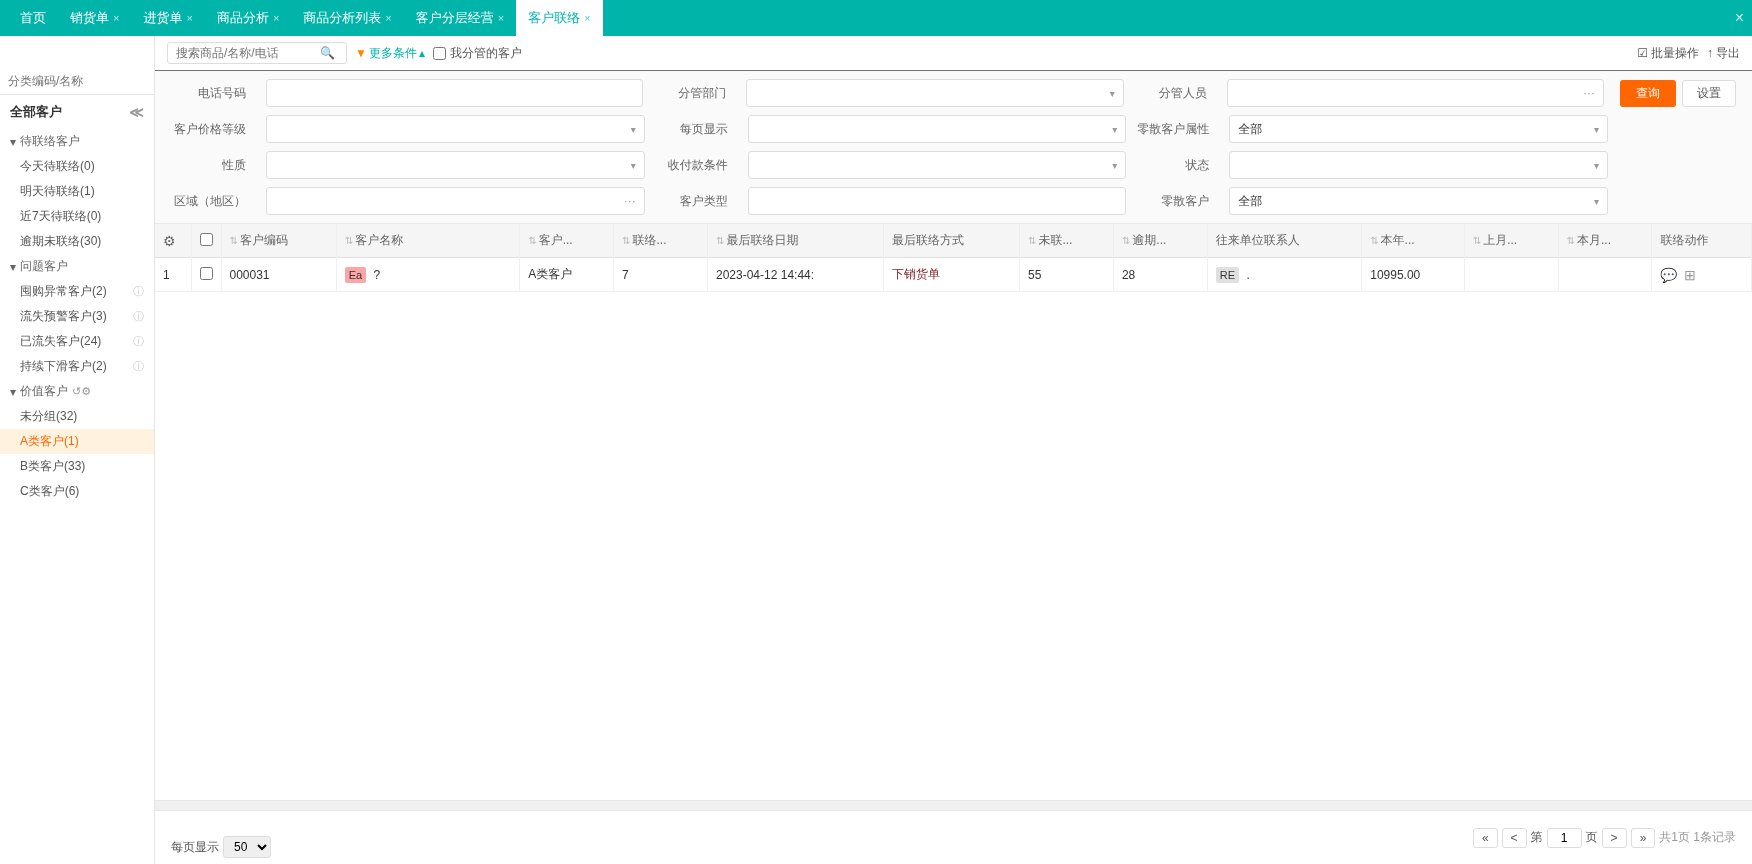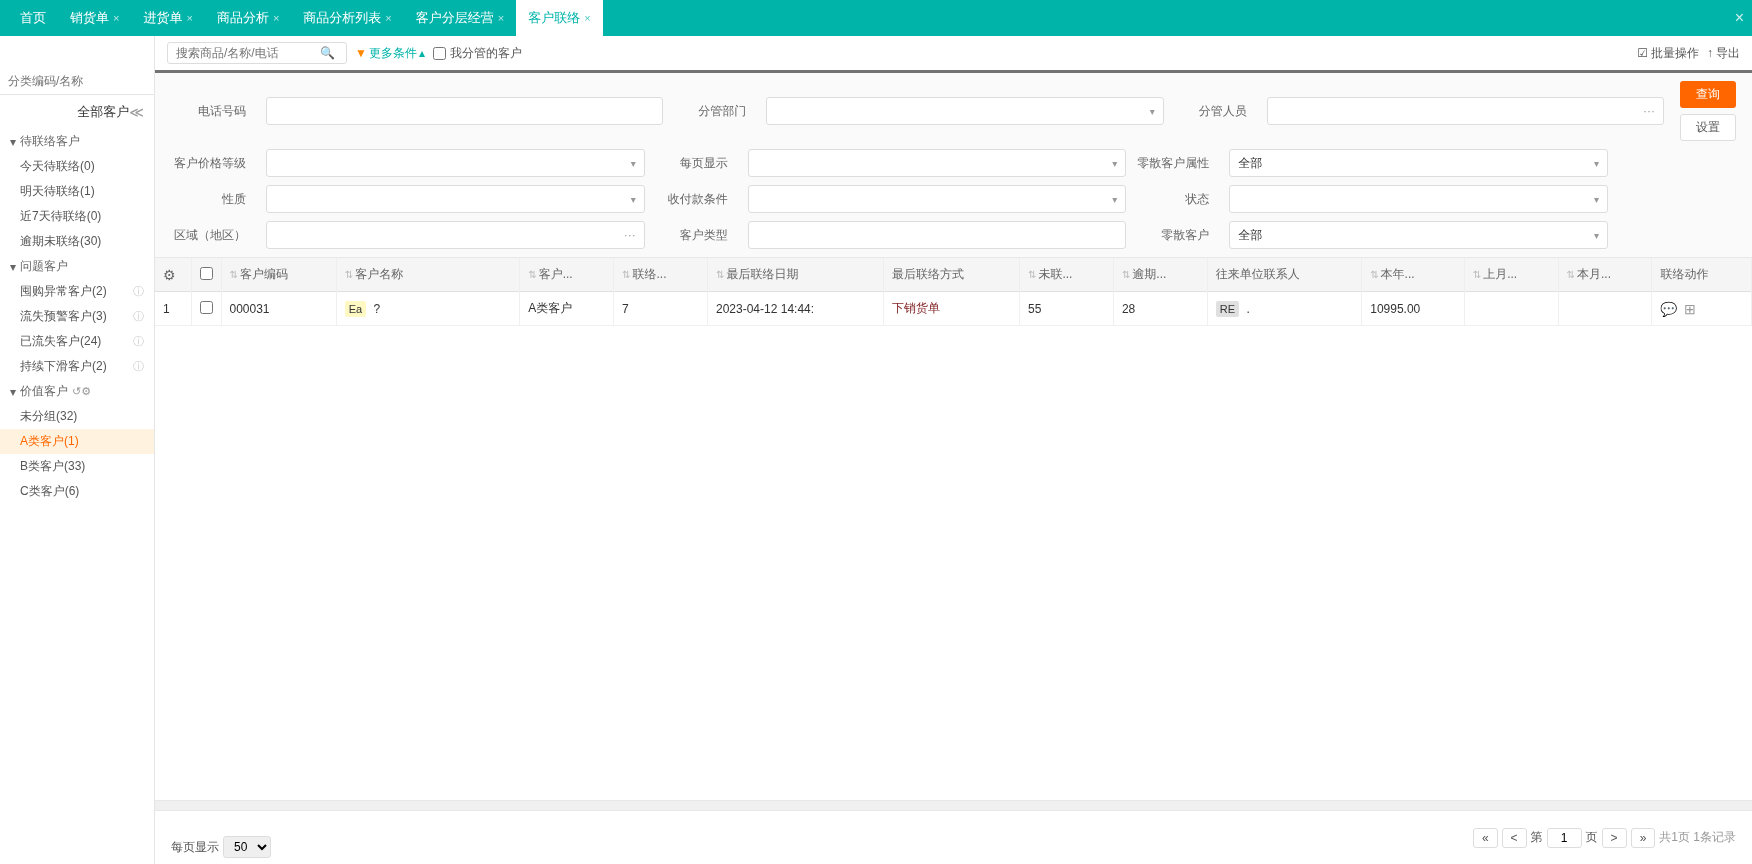--- a/index.html
+++ b/index.html
@@ -71,23 +71,23 @@
       flex: 1;
       border: none;
       outline: none;
       font-size: 12px;
       color: #999;
       margin-top: 32px;
     }
     .sidebar-header {
       display: flex;
       align-items: center;
-      justify-content: flex-end;
+      justify-content: space-between;
       padding: 8px 10px;
-      font-weight: normal;
+      font-weight: bold;
       font-size: 13px;
       color: #333;
     }
     .collapse-icon { cursor: pointer; font-size: 14px; color: #999; }
     .sidebar-section-title {
       display: flex;
       align-items: center;
       padding: 4px 10px;
       color: #666;
       font-size: 12px;
@@ -117,21 +117,21 @@
       flex-direction: column;
       background: white;
       overflow: hidden;
     }
 
     
     .filter-bar {
       display: flex;
       align-items: center;
       padding: 6px 12px;
-      border-bottom: 3px solid #737373;
+      border-bottom: 1px solid #737373;
       gap: 8px;
       background: white;
     }
     .filter-search {
       display: flex;
       align-items: center;
       border: 1px solid #ddd;
       border-radius: 3px;
       padding: 3px 8px;
       gap: 4px;
@@ -356,23 +356,24 @@
 
     .icon-gear { font-size: 14px; color: #666; cursor: pointer; }
     .icon-search { color: #00b4aa; cursor: pointer; }
 
     .col-sort { color: #bbb; font-size: 10px; cursor: pointer; }
     .row-actions { display: flex; gap: 6px; }
     .row-action-icon { color: #999; cursor: pointer; font-size: 14px; }
 
     .query-btn-area {
       display: flex;
-      flex-direction: column;
+      flex-direction: row;
       gap: 6px;
       padding-left: 8px;
+      align-items: flex-end;
     }
 
     
     .small-icon { font-size: 11px; color: #999; cursor: pointer; }
   </style>
 </head>
 <body>
 
 <div class="top-nav">
   <div class="nav-item">
@@ -685,21 +686,21 @@
           </tr>
         </thead>
         <tbody>
           <tr>
             <td>1</td>
             <td>
               <input type="checkbox" style="">
             </td>
             <td>000031</td>
             <td>
-              <span style="background:#fef9c3;padding:2px 4px;border-radius:2px;font-size:11px;margin-right:4px">Ea</span>
+              <span style="background:#fca5a5;padding:2px 4px;border-radius:2px;font-size:11px;margin-right:4px">Ea</span>
               <span>?</span>
             </td>
             <td>A类客户</td>
             <td>7</td>
             <td>2023-04-12 14:44:</td>
             <td>
               <span class="link-text">下销货单</span>
             </td>
             <td>55</td>
             <td>28</td>

